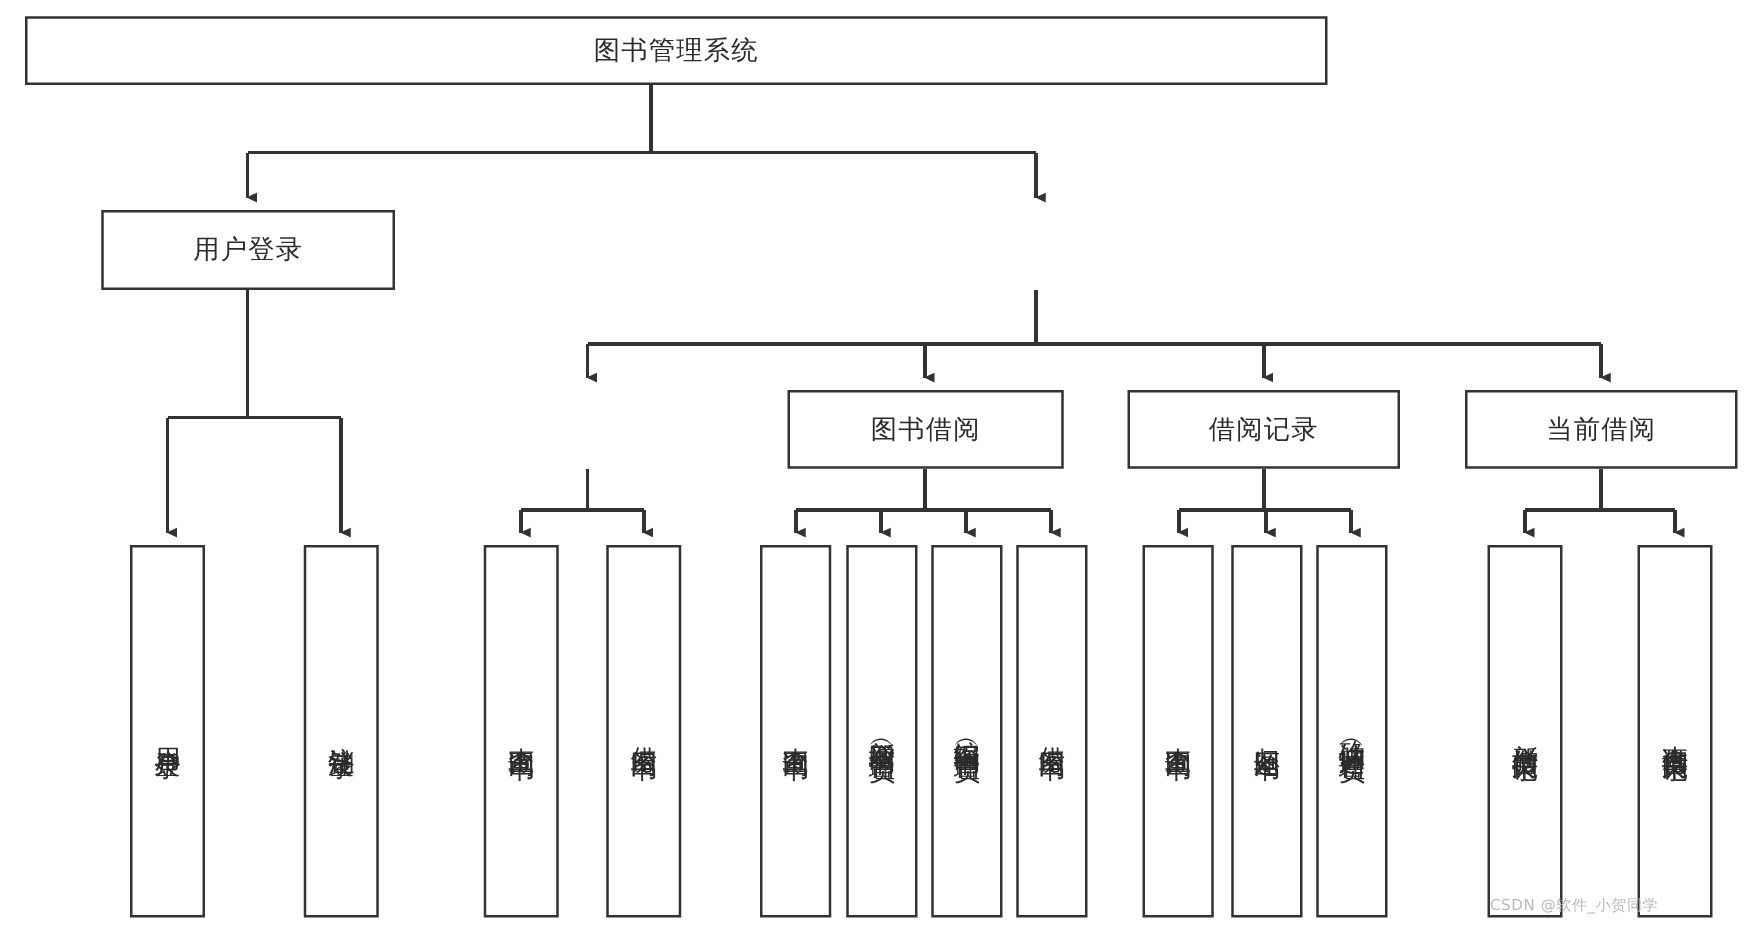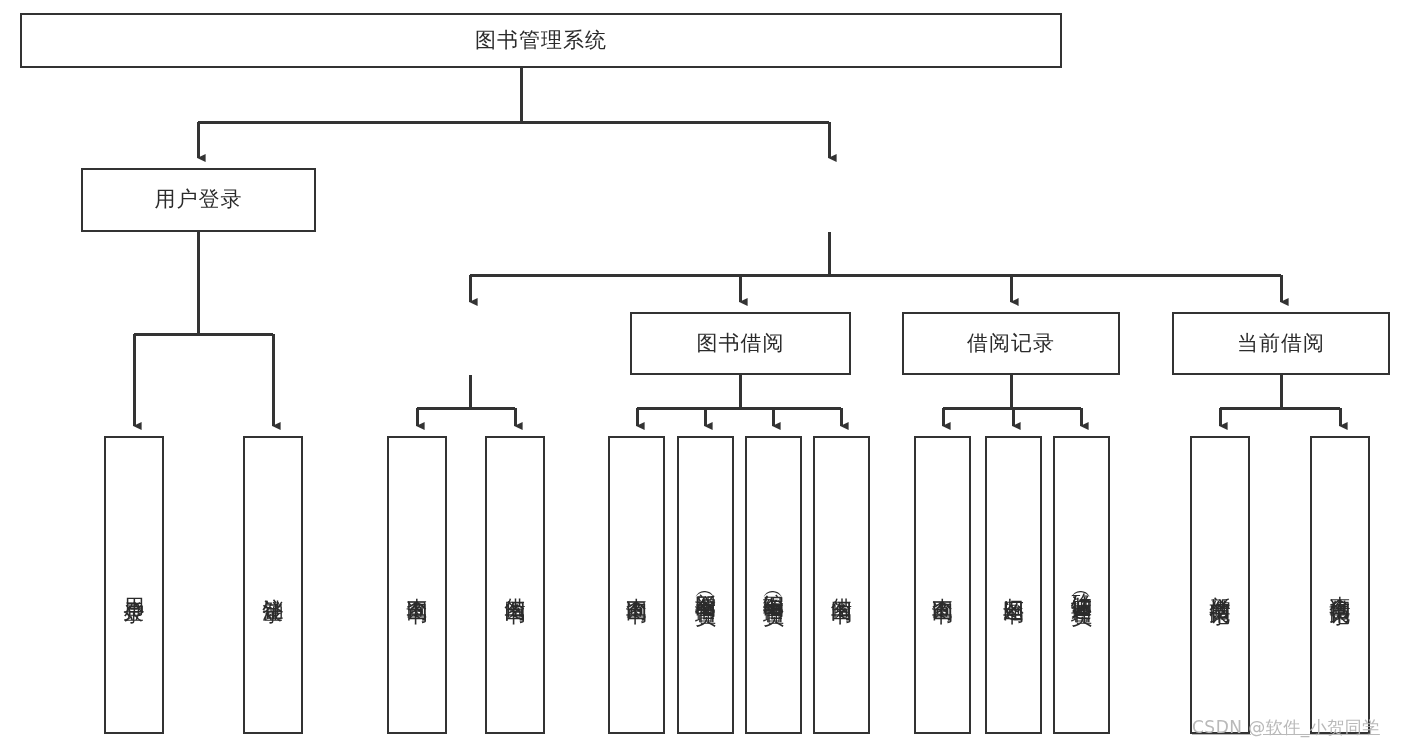--- a/index.html
+++ b/index.html
@@ -62,25 +62,24 @@
   #root-node {
     left: 20px;
     top: 13px;
     width: 1042px;
     height: 55px;
   }
   #watermark {
     position: absolute;
     left: 1192px;
     top: 716px;
-    font-size: 17px;
+    font-size: 12px;
     color: #b9b9b9;
     white-space: nowrap;
     letter-spacing: 0.5px;
-    text-decoration: underline;
   }
 </style>
 </head>
 <body>
 
 <div id="diagram-canvas">
 
   <svg id="edge-layer" viewBox="0 0 1405 747" xmlns="http://www.w3.org/2000/svg">
     <defs>
       <marker id="arrowhead" markerWidth="9" markerHeight="9" refX="4.2" refY="7.6" orient="auto" markerUnits="userSpaceOnUse">

